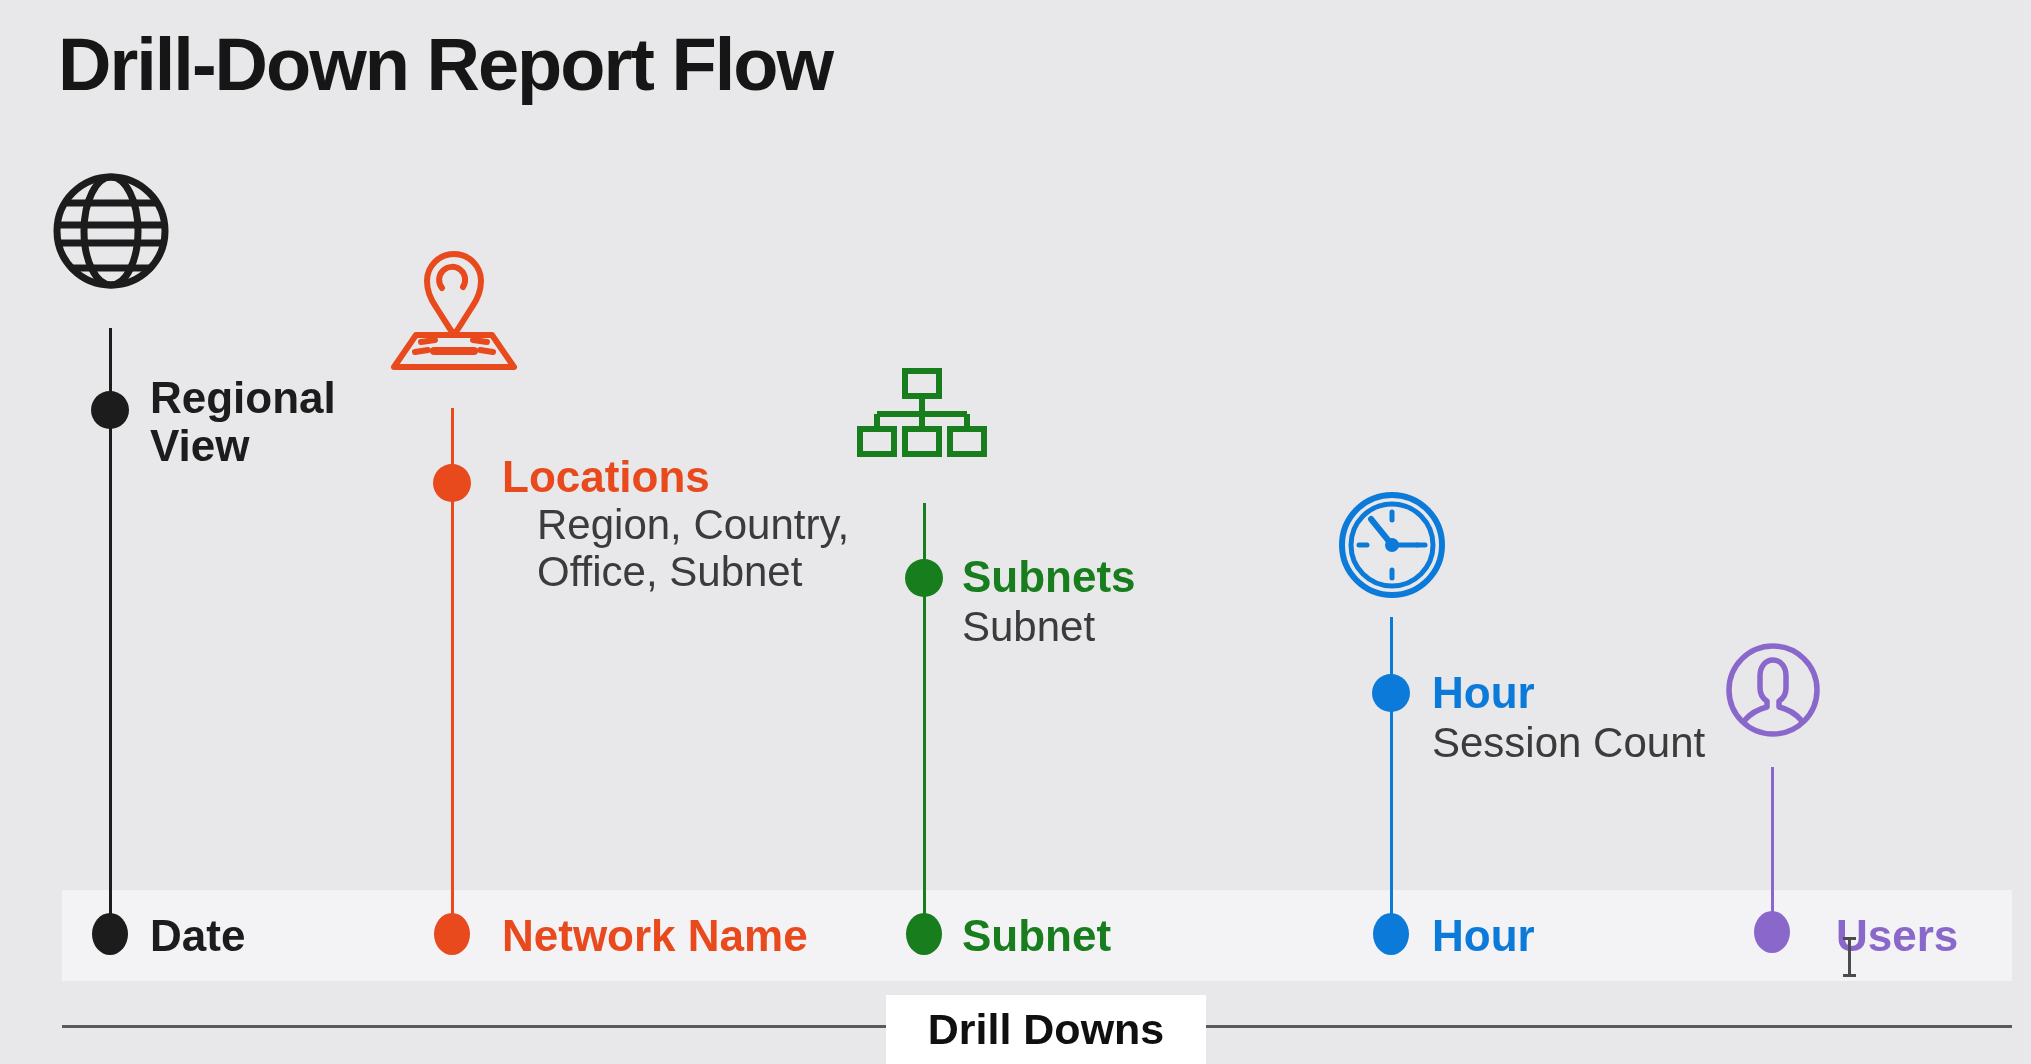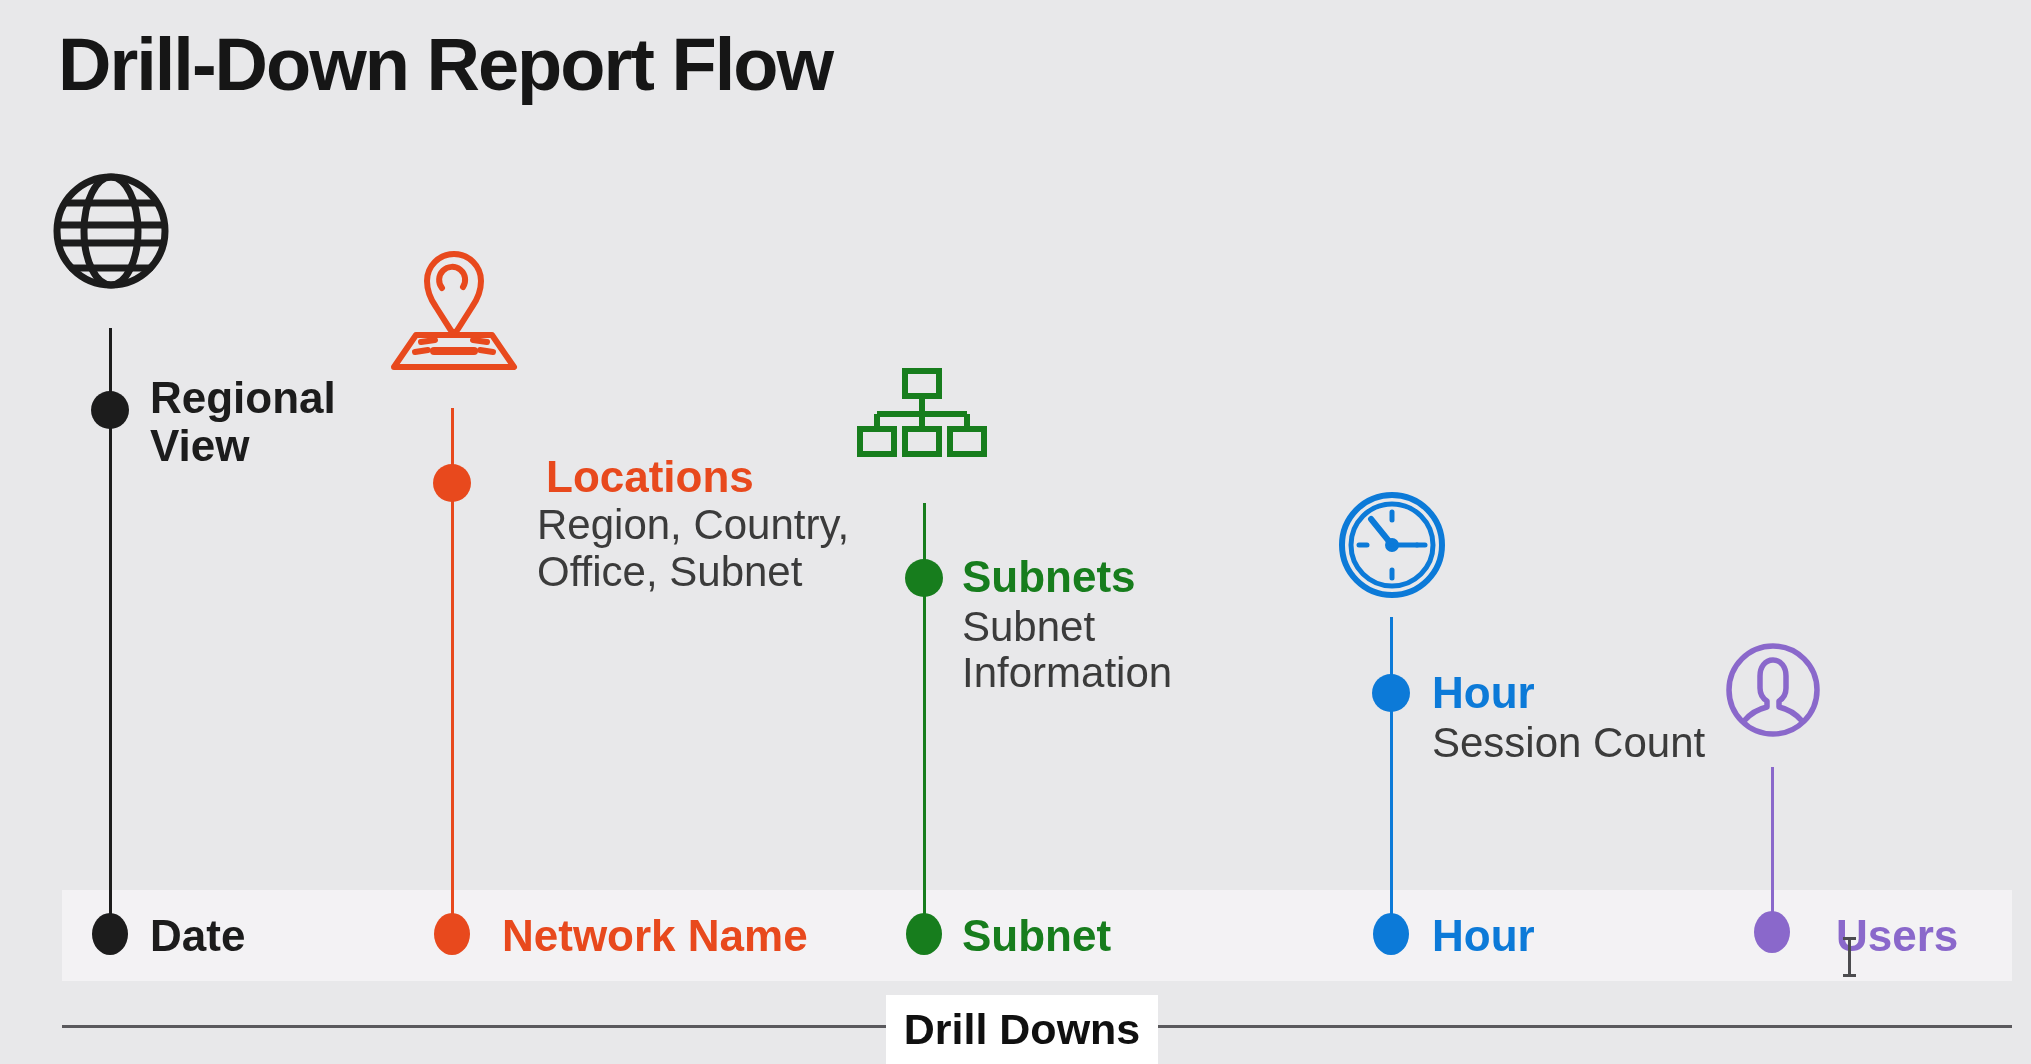--- a/index.html
+++ b/index.html
@@ -5,21 +5,21 @@
   html,body{margin:0;padding:0;}
   body{font-family:"Liberation Sans","DejaVu Sans",sans-serif;}
   .canvas{position:relative;width:2031px;height:1064px;background:#e8e8ea;overflow:hidden;}
 
   .title{position:absolute;left:50px;top:22px;font-size:74px;font-weight:700;
          letter-spacing:-2px;color:#161616;white-space:nowrap;margin-left:8px;}
 
   .axis-strip{position:absolute;left:62px;top:890px;width:1950px;height:91px;background:#f3f2f4;}
   .divider{position:absolute;left:62px;top:1025px;width:1950px;height:3px;background:#5a595d;}
 
-  .caption-box{position:absolute;left:886px;top:995px;width:272px;height:69px;background:#ffffff;
+  .caption-box{position:absolute;left:886px;top:995px;width:320px;height:69px;background:#ffffff;
                display:flex;align-items:center;justify-content:center;}
   .caption-box span{font-size:43px;font-weight:700;color:#101010;white-space:nowrap;}
 
   .stage{position:absolute;inset:0;pointer-events:none;}
   .stage *{pointer-events:auto;}
   .icon{position:absolute;}
   .icon svg{display:block;width:100%;height:100%;}
   .vline{position:absolute;width:3px;background:currentColor;}
   .dot-mid{position:absolute;width:38px;height:38px;border-radius:50%;background:currentColor;}
   .dot-axis{position:absolute;width:36px;height:42px;border-radius:50%;background:currentColor;}
@@ -32,21 +32,21 @@
   .s1 .vline{left:109px;top:328px;height:607px;}
   .s1 .dot-mid{left:91px;top:391px;}
   .s1 .stage-label{left:150px;top:374px;}
   .s1 .dot-axis{left:92px;top:913px;}
   .s1 .axis-label{left:150px;top:912px;}
 
   
   .s2 .icon{left:388px;top:243px;width:132px;height:132px;}
   .s2 .vline{left:451px;top:408px;height:527px;}
   .s2 .dot-mid{left:433px;top:464px;}
-  .s2 .stage-label{left:502px;top:453px;margin-left:44px;}
+  .s2 .stage-label{left:502px;top:453px;}
   .s2 .desc{left:502px;top:501px;margin-left:35px;}
   .s2 .dot-axis{left:434px;top:913px;}
   .s2 .axis-label{left:502px;top:912px;}
 
   
   .s3 .icon{left:856px;top:368px;width:132px;height:97px;}
   .s3 .vline{left:923px;top:503px;height:432px;}
   .s3 .dot-mid{left:905px;top:559px;}
   .s3 .stage-label{left:962px;top:553px;}
   .s3 .desc{left:962px;top:604px;line-height:46px;}
@@ -140,21 +140,20 @@
         <rect x="4" y="61" width="34" height="25"></rect>
         <rect x="49" y="61" width="34" height="25"></rect>
         <rect x="94" y="61" width="34" height="25"></rect>
       </svg>
     </div>
     <div class="vline"></div>
     <div class="dot-mid"></div>
     <div class="stage-label">Subnets</div>
     <div class="desc">
       <div>Subnet</div>
-      <div>Information</div>
     </div>
     <div class="dot-axis"></div>
     <div class="axis-label">Subnet</div>
   </div>
 
   <div class="stage s4" style="color: rgb(12, 122, 216); padding-left: 48px;">
     <div class="icon">
       <svg viewBox="0 0 110 110" fill="none" stroke="currentColor" stroke-linecap="round">
         <circle cx="55" cy="55" r="50" stroke-width="6"></circle>
         <circle cx="55" cy="55" r="41" stroke-width="5"></circle>

